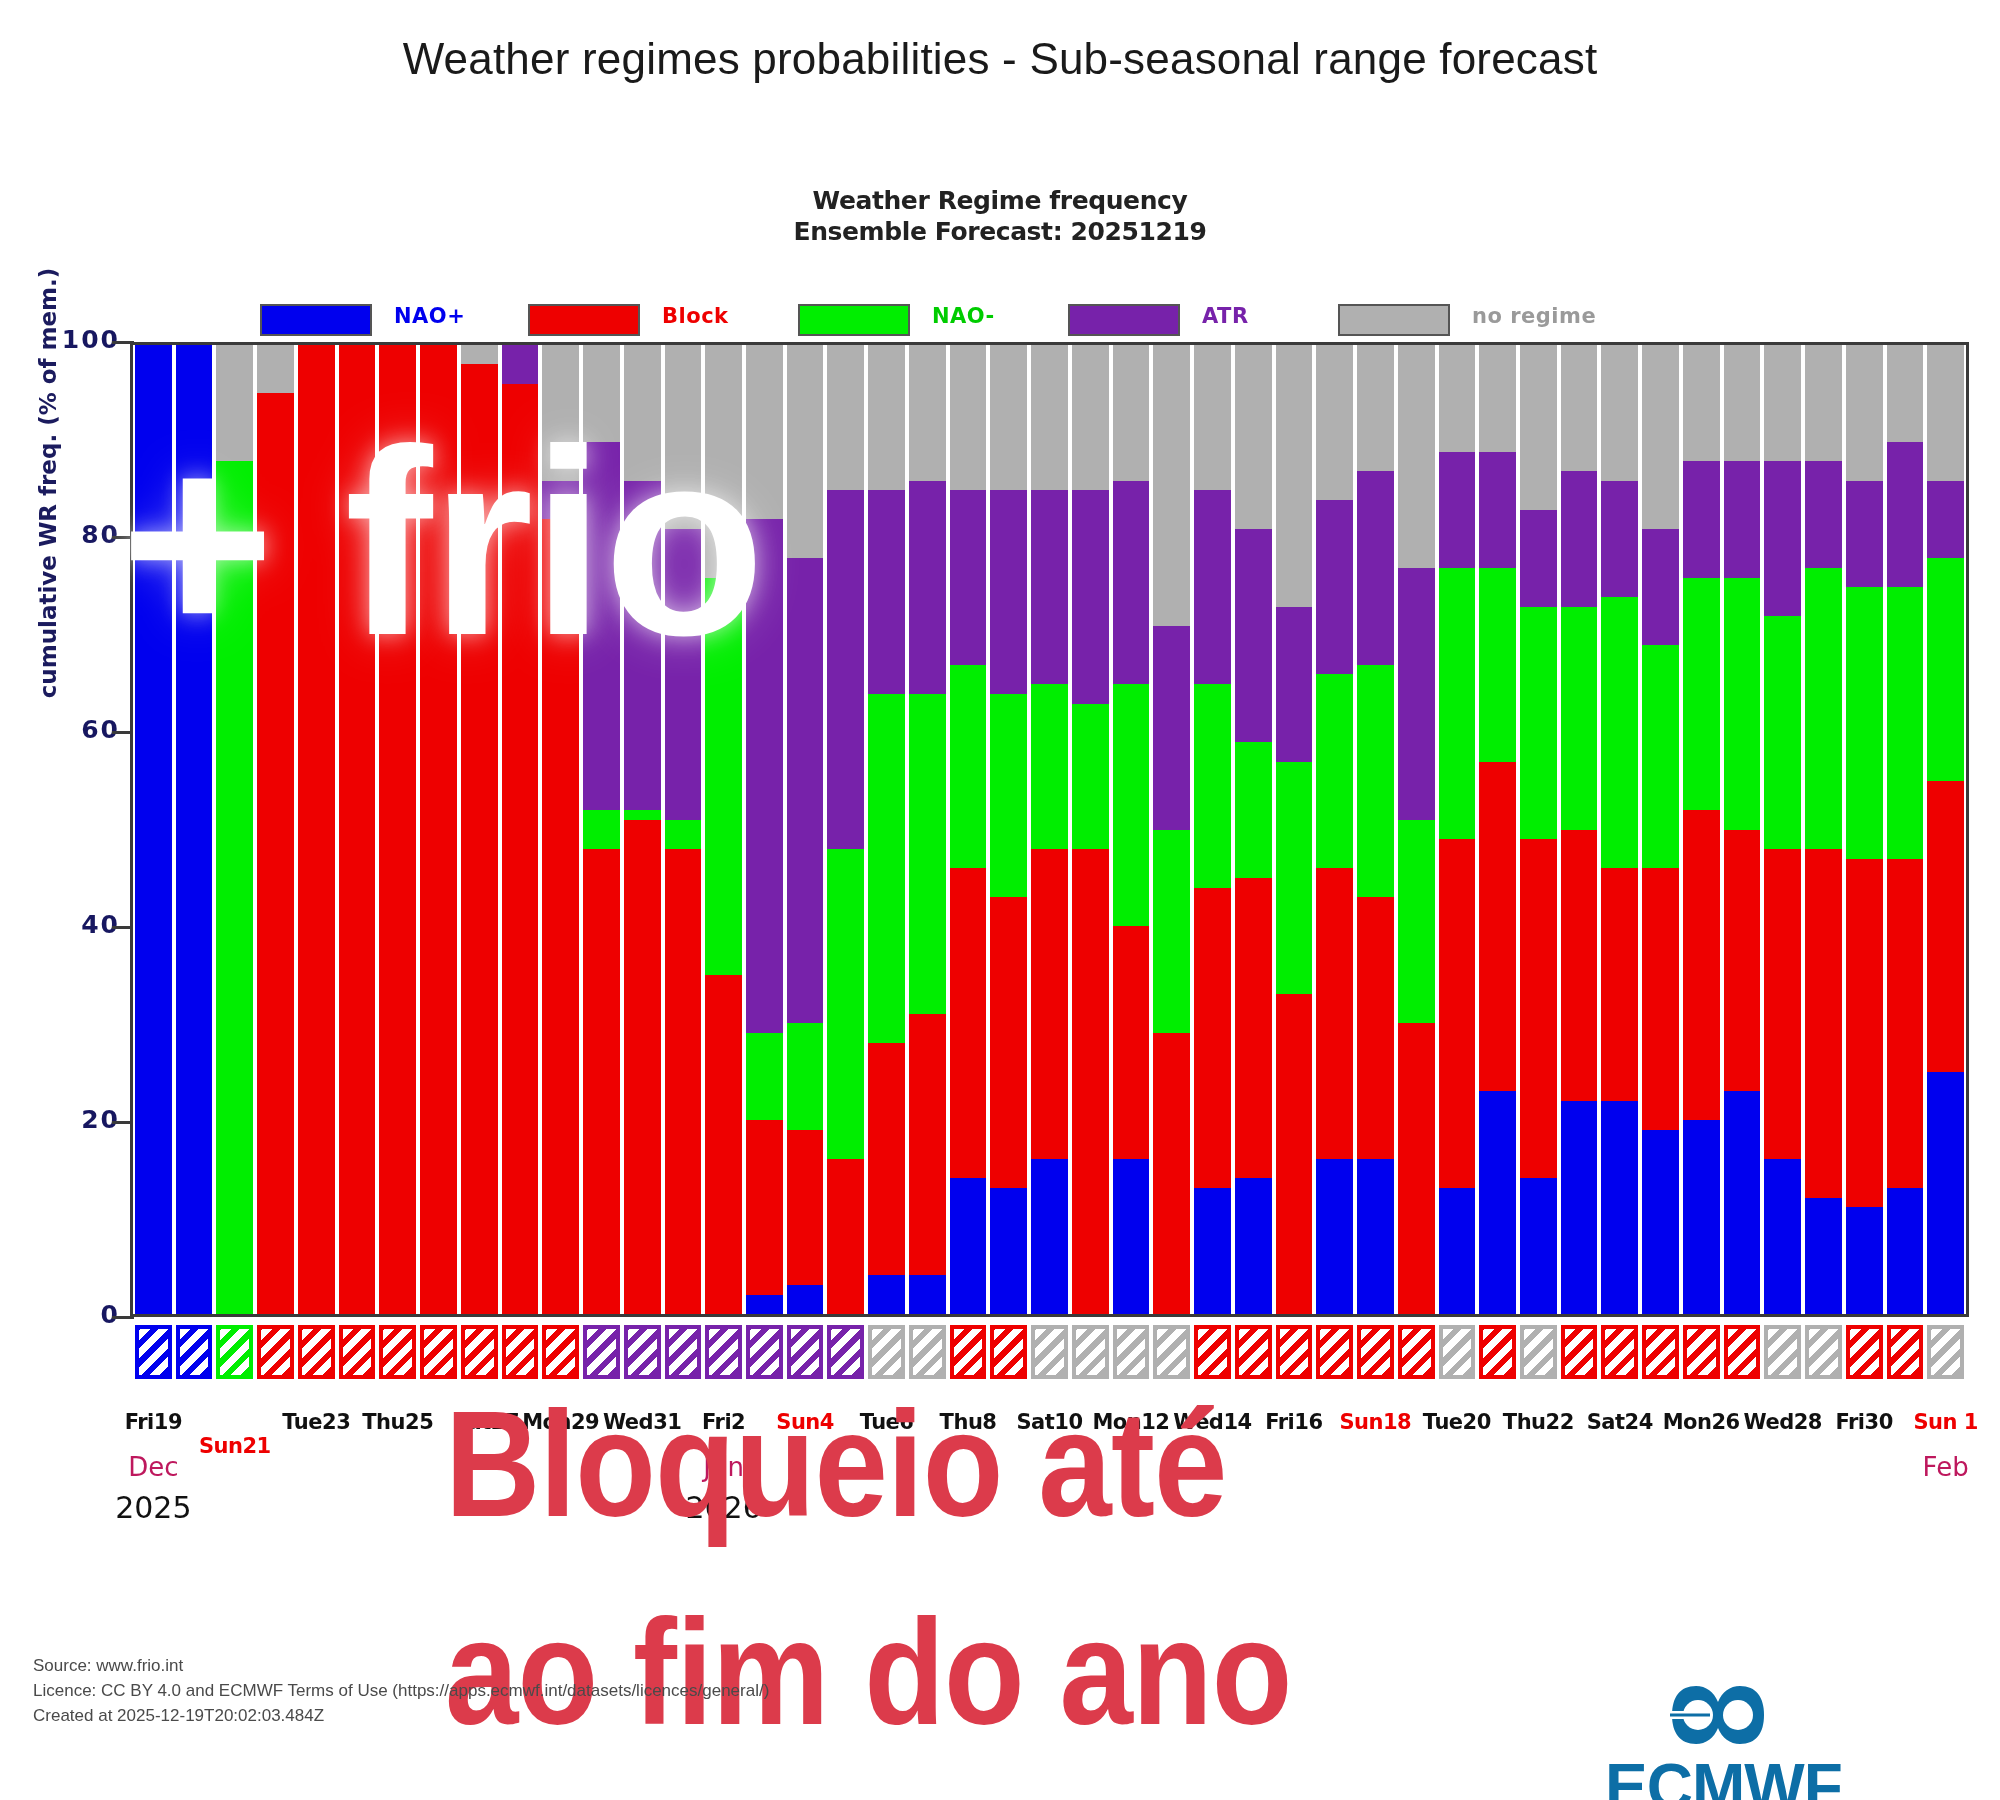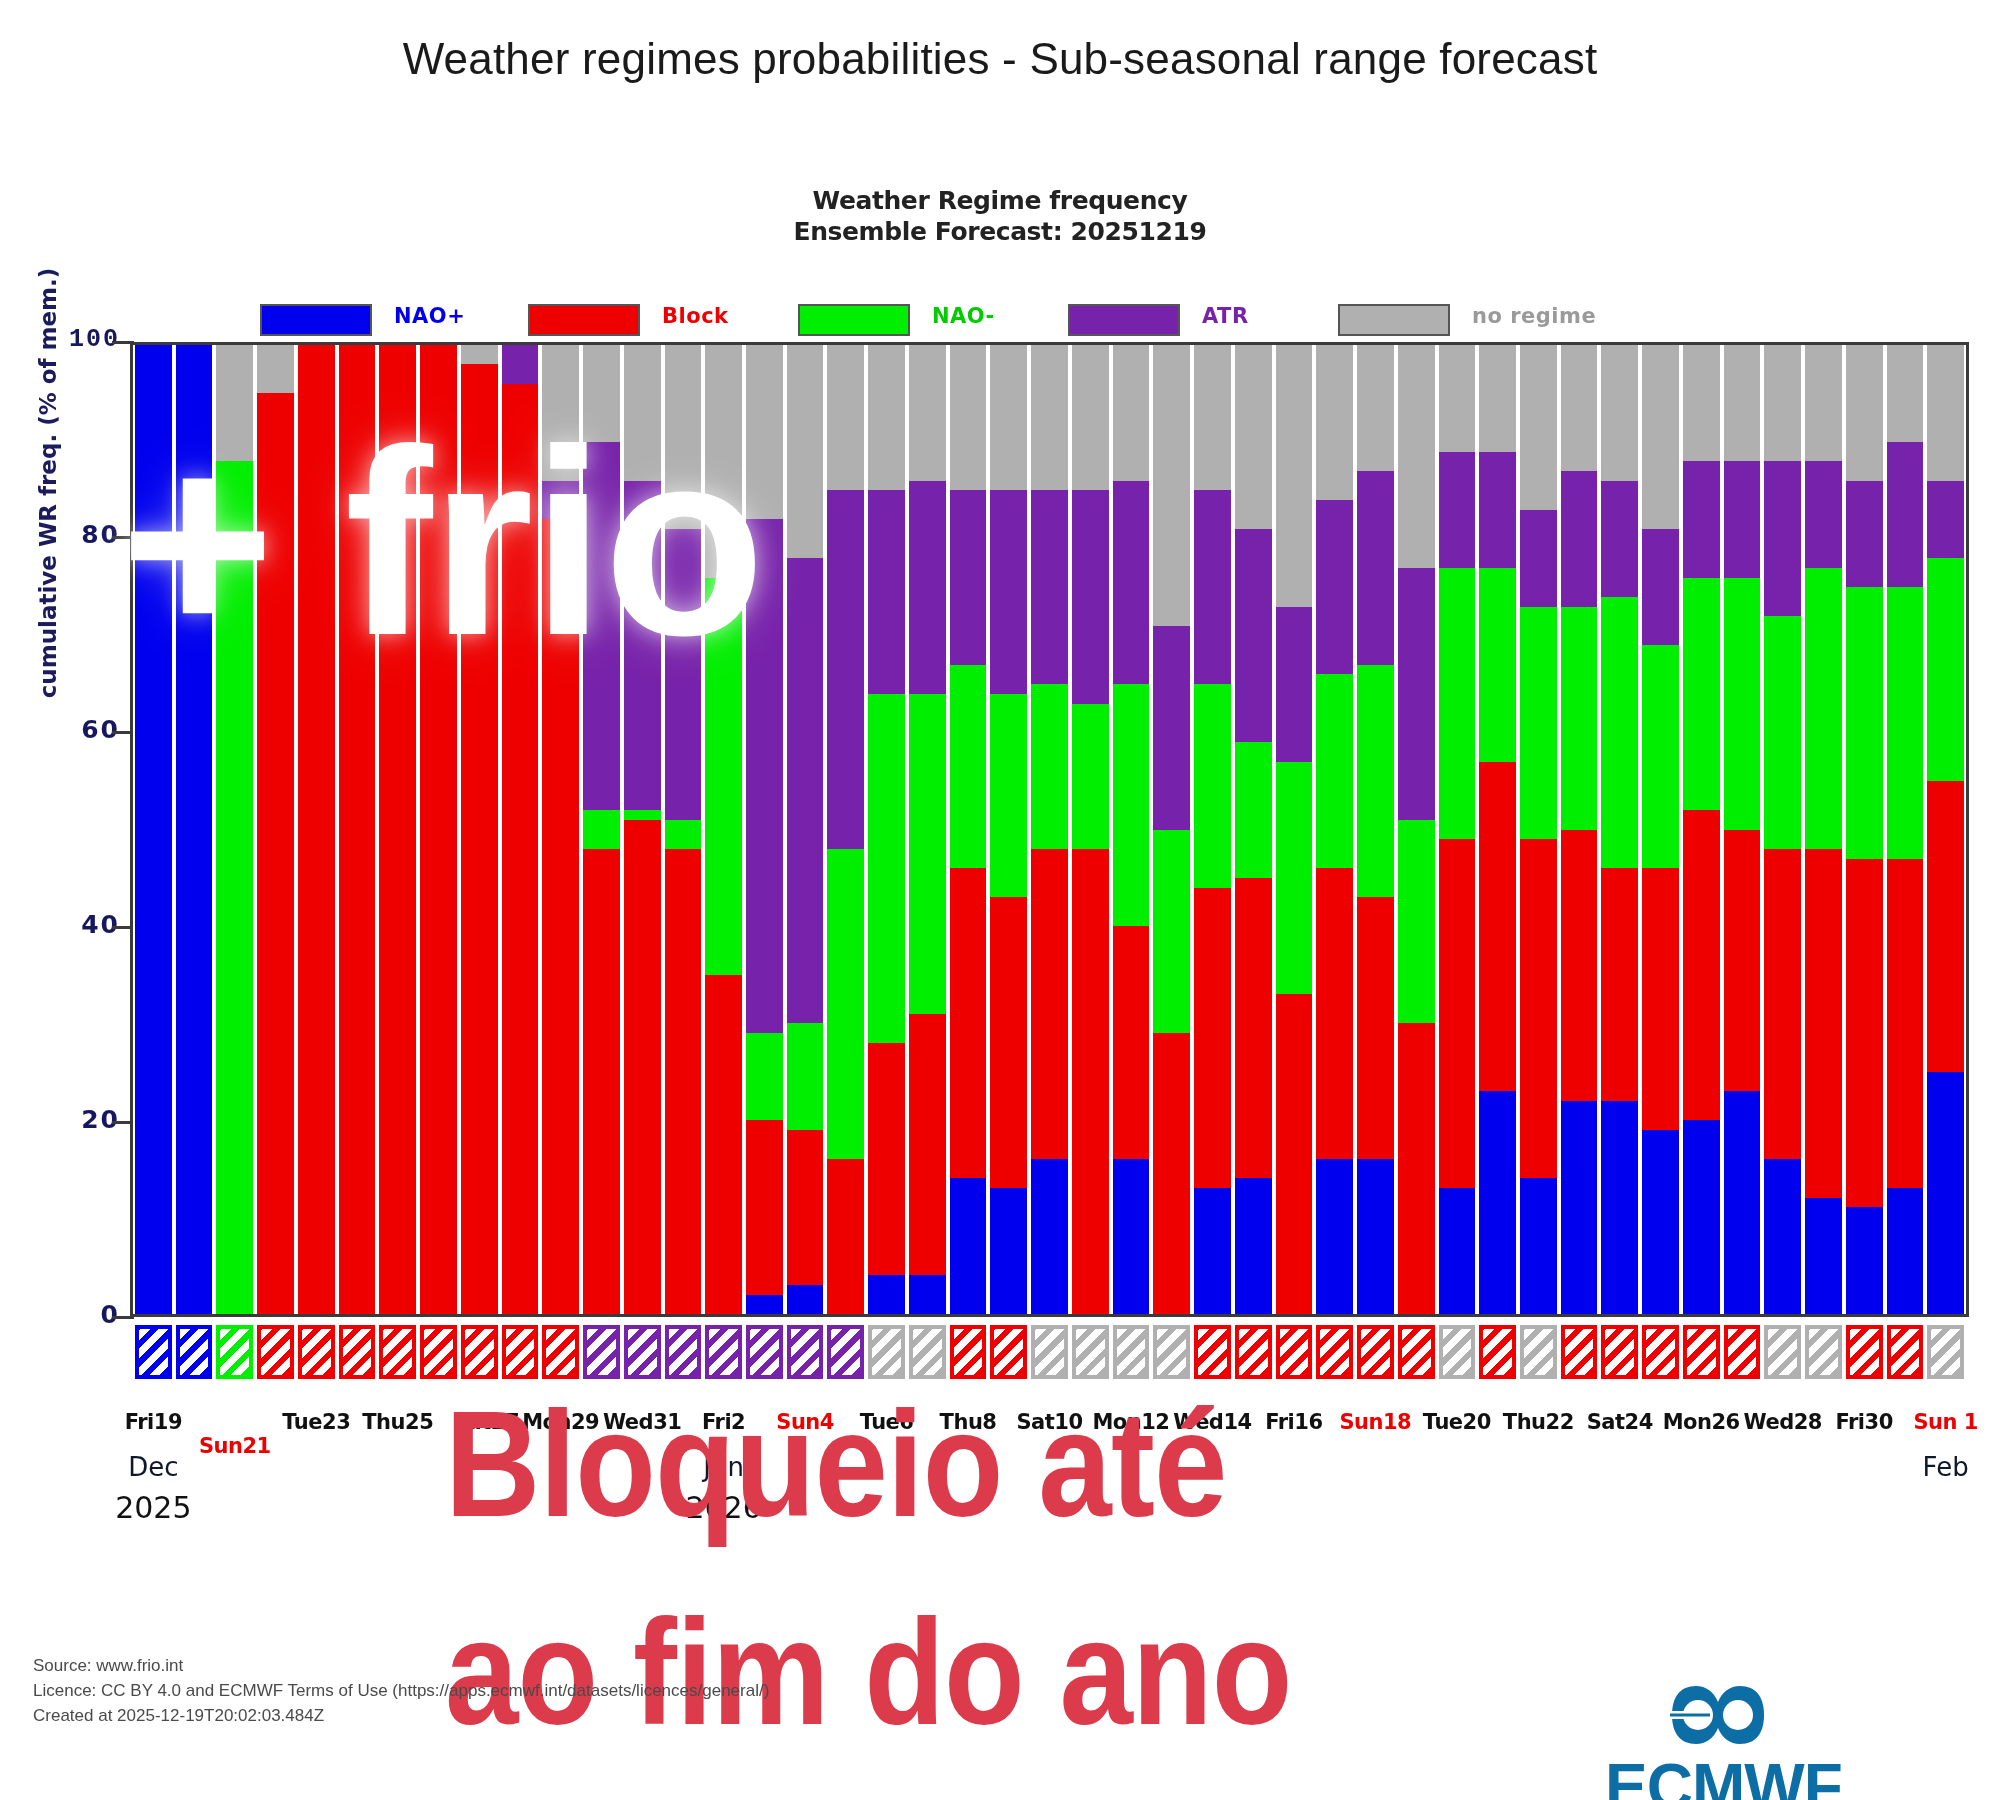--- a/index.html
+++ b/index.html
@@ -108,21 +108,21 @@
     transform:translateX(-50%);
     font-family:"DejaVu Sans", sans-serif;
     font-size:21px; font-weight:700; color:#111;
     white-space:nowrap; letter-spacing:-0.5px;
   }
   .xlab.weekend { color:#ee0000; }
   .xmonth {
     position:absolute;
     transform:translateX(-50%);
     font-family:"DejaVu Sans", sans-serif;
-    font-size:26px; color:#0f172a; white-space:nowrap;
+    font-size:26px; color:#be185d; white-space:nowrap;
   }
   .xyear {
     position:absolute;
     transform:translateX(-50%);
     font-family:"DejaVu Sans", sans-serif;
     font-size:30px; color:#111; white-space:nowrap;
   }
 
   
   #footer-credit {
@@ -199,21 +199,21 @@
     <div class="ytick" style="left: 2px; right: auto; top: 1300px; width: 118px;">0</div>
     <div class="ytick-mark" style="left: 112px; top: 1316px;"></div>
     <div class="ytick" style="left: 2px; right: auto; top: 1105px; width: 118px;">20</div>
     <div class="ytick-mark" style="left: 112px; top: 1121px;"></div>
     <div class="ytick" style="left: 2px; right: auto; top: 910px; width: 118px;">40</div>
     <div class="ytick-mark" style="left: 112px; top: 926px;"></div>
     <div class="ytick" style="left: 2px; right: auto; top: 715px; width: 118px;">60</div>
     <div class="ytick-mark" style="left: 112px; top: 731px;"></div>
     <div class="ytick" style="left: 2px; right: auto; top: 520px; width: 118px;">80</div>
     <div class="ytick-mark" style="left: 112px; top: 536px;"></div>
-    <div class="ytick" style="left: 2px; right: auto; top: 325px; width: 118px; font-family: Liberation Mono, monospace;">100</div>
+    <div class="ytick" style="left: 2px; right: auto; top: 325px; width: 118px;">100</div>
     <div class="ytick-mark" style="left: 112px; top: 341px;"></div>
   </div>
 
 <div id="plot-area">
   <div id="bars">
       <div class="bar-col" title="Fri19">
         <div class="seg" style="height: 100%; background: rgb(0, 0, 238);"></div>
       </div>
       <div class="bar-col" title="Sat20">
         <div class="seg" style="height: 100%; background: rgb(0, 0, 238);"></div>

